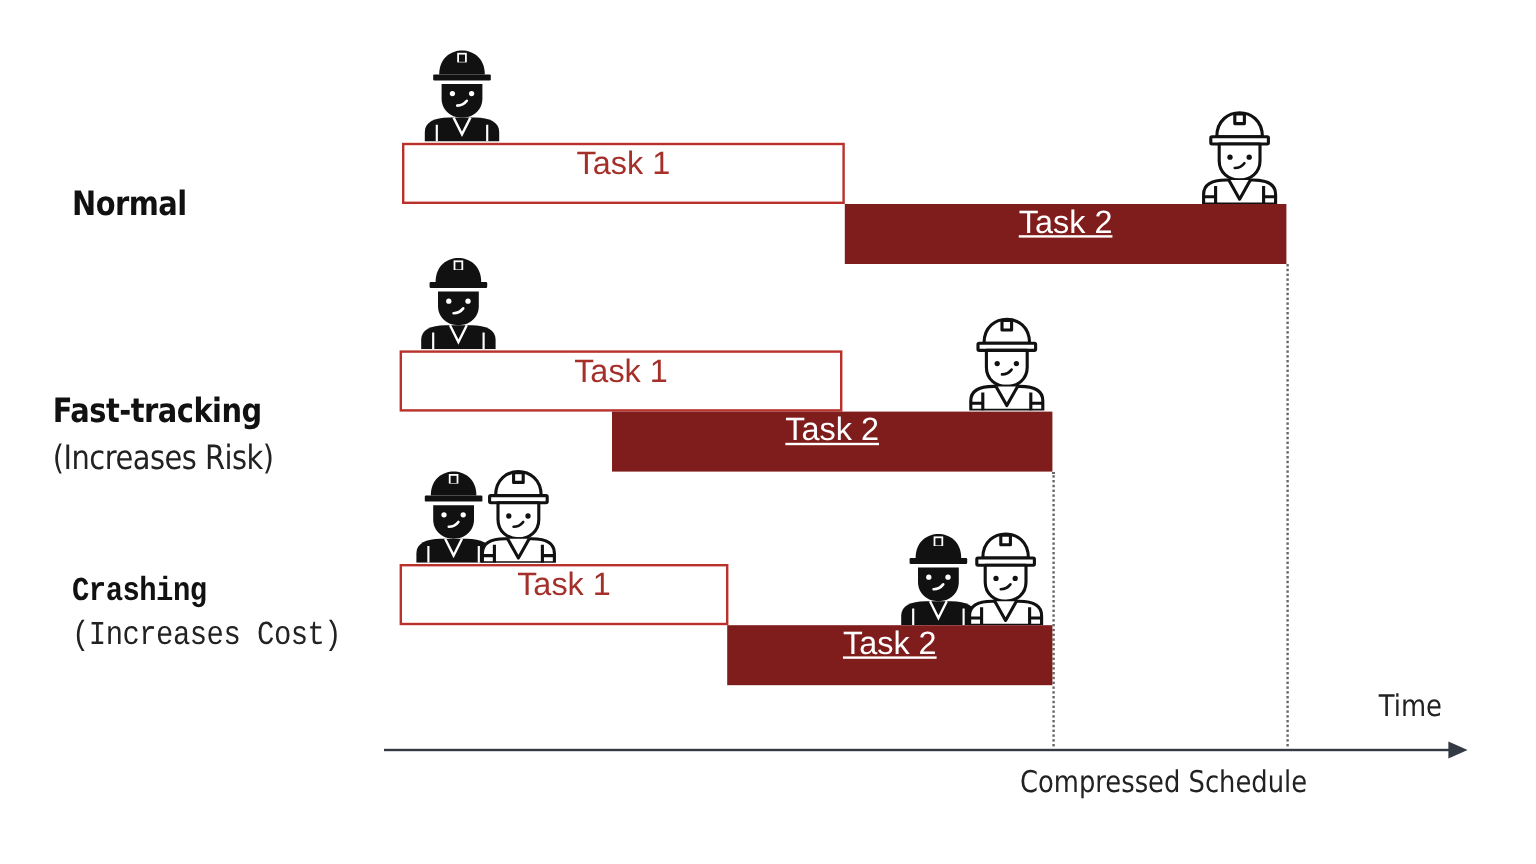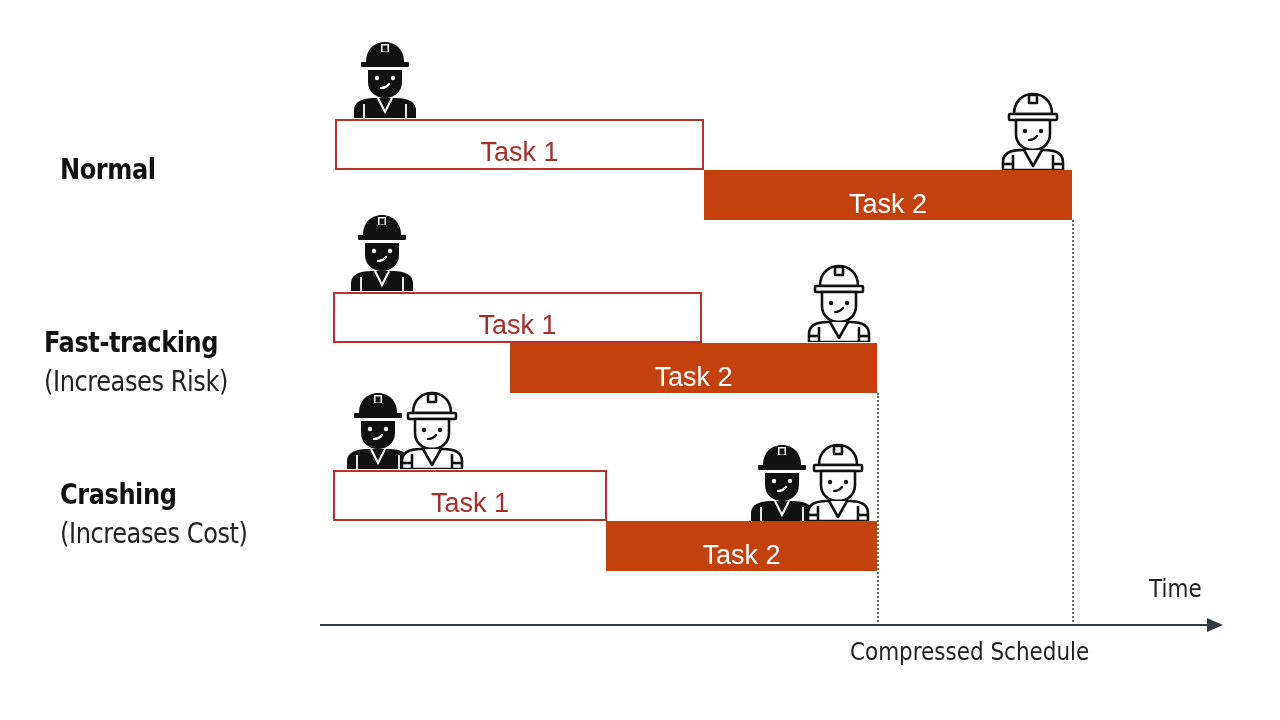--- a/index.html
+++ b/index.html
@@ -1,24 +1,24 @@
 <!DOCTYPE html>
 <html><head>
 <meta charset="utf-8">
 <style>
   html, body { margin:0; padding:0; }
   body { width:1280px; height:720px; background:#ffffff; position:relative; overflow:hidden;
          font-family:"Liberation Sans", sans-serif; }
   .label { position:absolute; font-family:"DejaVu Sans", sans-serif; color:#111; letter-spacing:-0.5px; }
   .label .main { font-size:28px; font-weight:bold; transform:scaleX(0.86); transform-origin:left; display:block; white-space:nowrap; }
   .label .sub { font-size:28px; color:#222; transform:scaleX(0.86); transform-origin:left; display:block; white-space:nowrap; margin-top:6px; font-weight:normal; }
-  .bar { position:absolute; box-sizing:border-box; display:flex; align-items:flex-end; justify-content:center;
+  .bar { position:absolute; box-sizing:border-box; display:flex; align-items:flex-start; justify-content:center;
          font-family:"Liberation Sans", sans-serif; font-size:27px; }
   .bar.outline { border:2px solid #b9312a; background:#fff; color:#a5302a; }
-  .bar.filled { background:#c2410c; color:#fff; }
+  .bar.filled { background:#7f1d1d; color:#fff;text-decoration:underline; }
   .dotted { position:absolute; width:0; border-left:2px dotted #666; }
   .axis { position:absolute; left:320px; top:624px; width:890px; height:2px; background:#333a44; }
   .arrow { position:absolute; left:1207px; top:618px; width:0; height:0;
            border-top:7px solid transparent; border-bottom:7px solid transparent; border-left:16px solid #333a44; }
   .axis-text { position:absolute; font-family:"DejaVu Sans", sans-serif; font-size:25px; color:#222;
                transform:scaleX(0.86); transform-origin:left; white-space:nowrap; }
   .worker { position:absolute; }
 </style>
 </head>
 <body>
@@ -63,21 +63,21 @@
   </defs>
 </svg>
 
 <div class="label" style="left:60px; top:153px;">
   <span class="main">Normal</span>
 </div>
 <div class="label" style="left:44px; top:326px;">
   <span class="main">Fast-tracking</span>
   <span class="sub">(Increases Risk)</span>
 </div>
-<div class="label" style="left:60px; top:478px;">
+<div class="label" style="left:60px; top:478px;font-family:Liberation Mono, monospace;">
   <span class="main">Crashing</span>
   <span class="sub">(Increases Cost)</span>
 </div>
 
 <div class="dotted" style="left:1072px; top:220px; height:402px;"></div>
 <div class="dotted" style="left:877px; top:393px; height:229px;"></div>
 
 <div class="worker" style="left:352px; top:40px; width:66px; height:78px;">
   <svg width="66" height="78">
       <use href="#worker-dark"></use>

